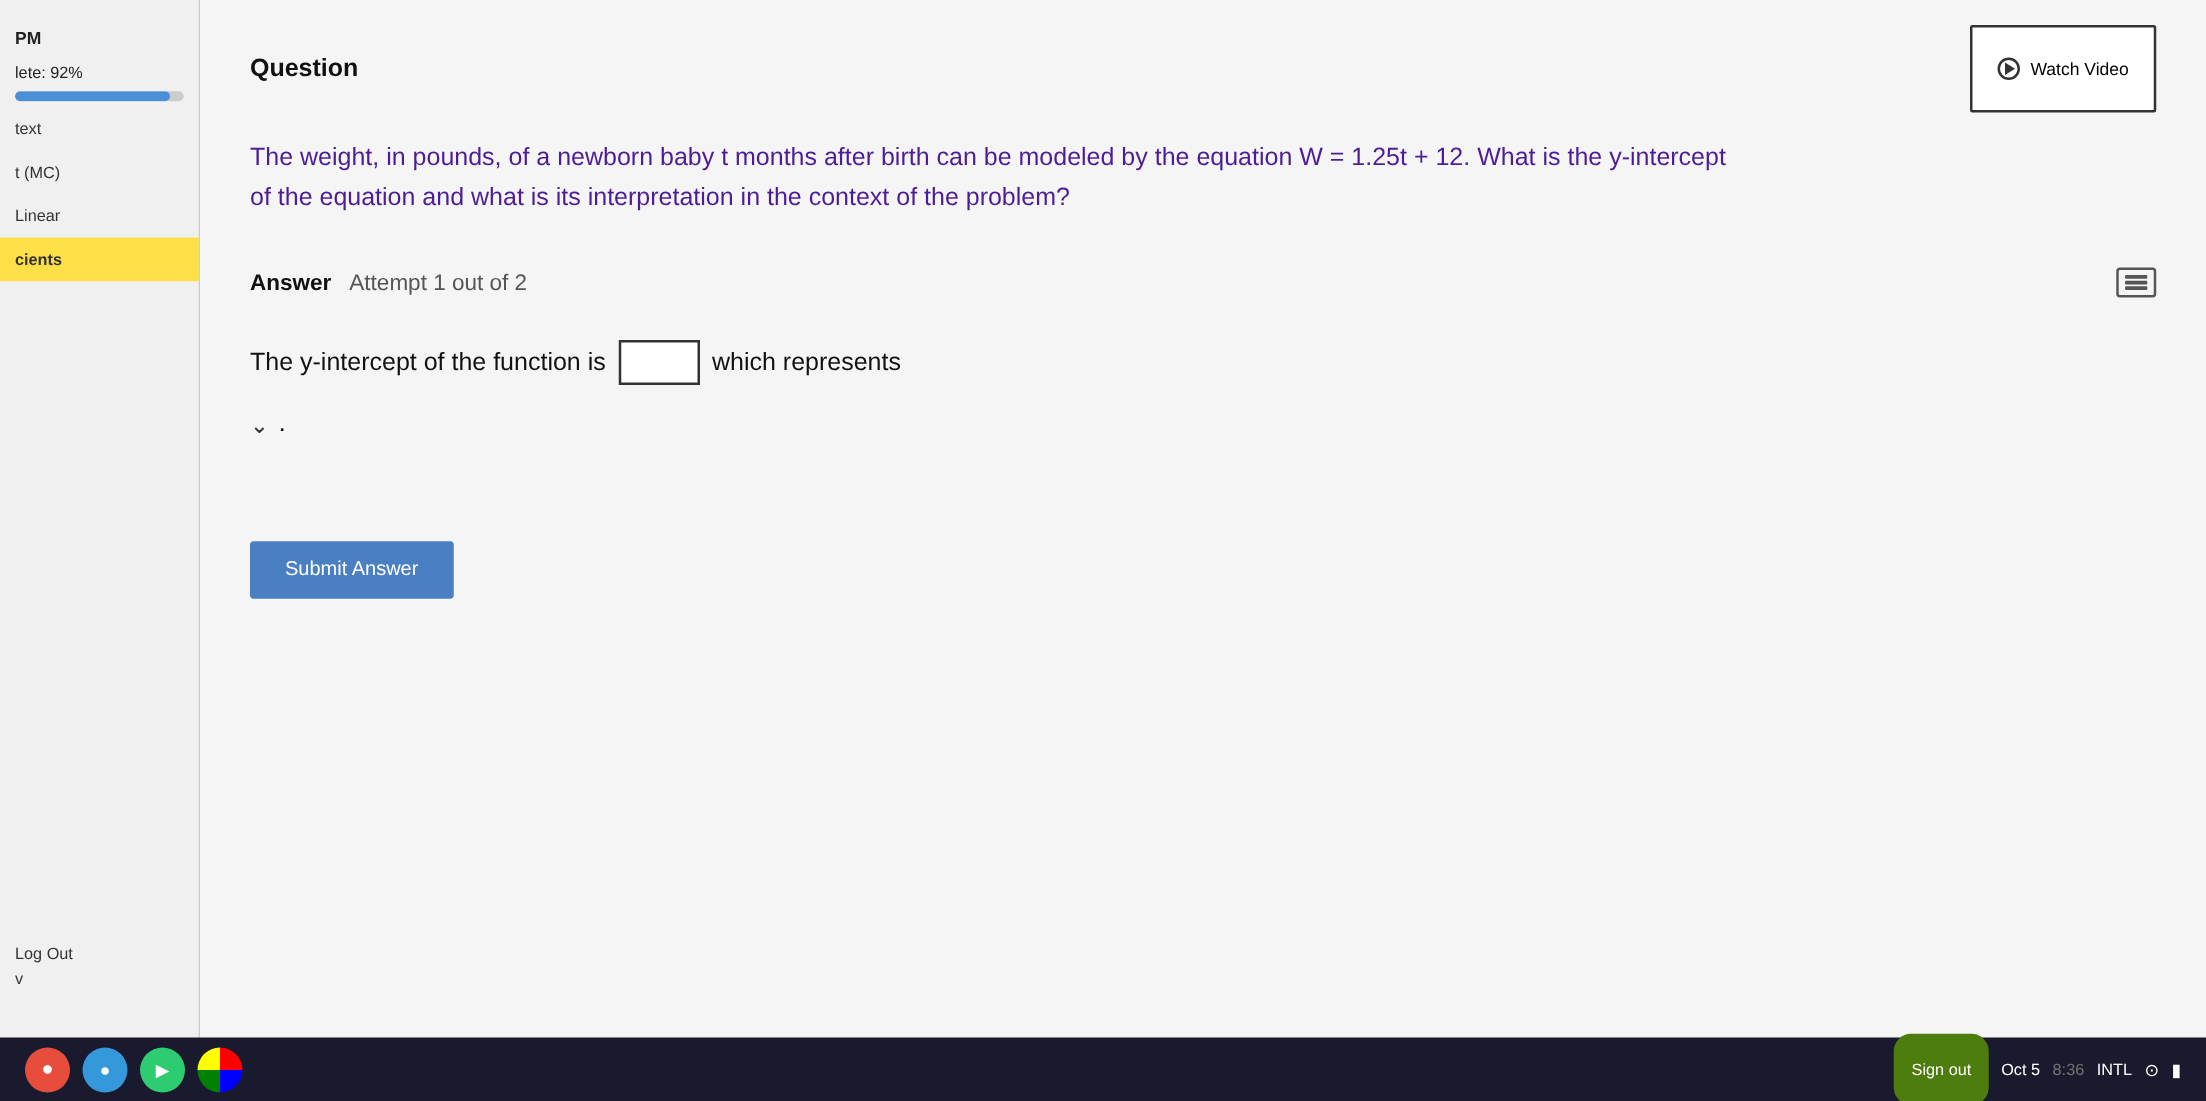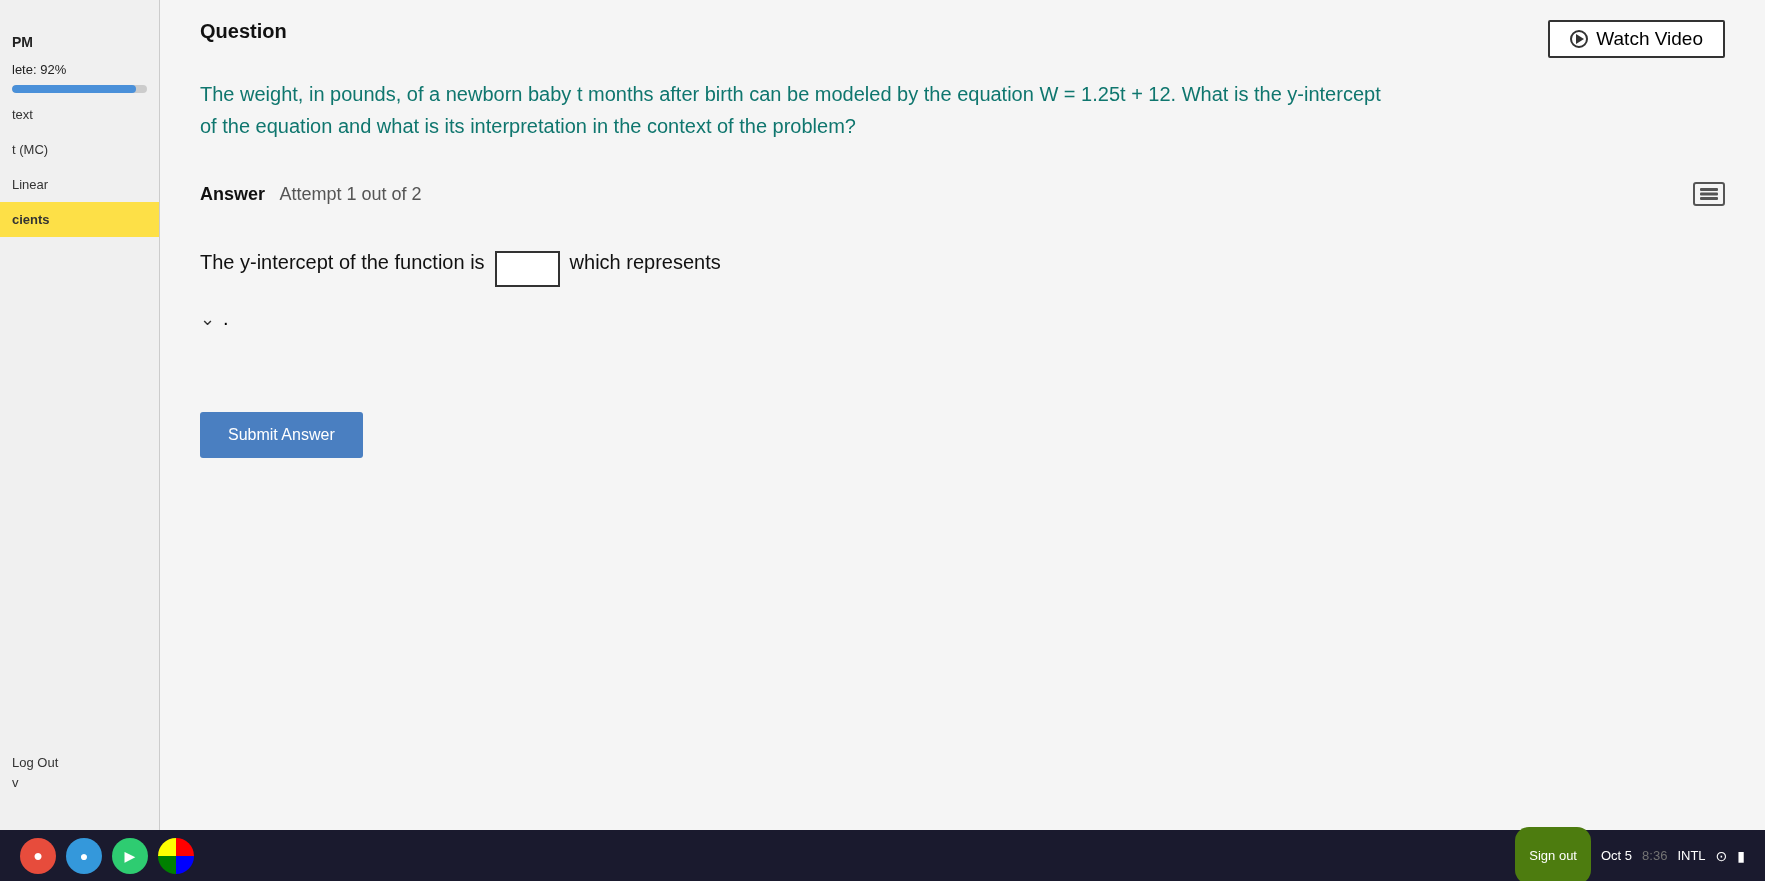--- a/index.html
+++ b/index.html
@@ -16,21 +16,21 @@
     .sidebar {
       position: absolute;
       left: 0;
       top: 0;
       width: 160px;
       height: 830px;
       background: #f0f0f0;
       border-right: 1px solid #ccc;
       display: flex;
       flex-direction: column;
-      padding: 26px 0;
+      padding: 14px 0;
     }
 
     .sidebar-time {
       font-size: 14px;
       font-weight: bold;
       padding: 8px 12px;
       color: #222;
     }
 
     .sidebar-progress {
@@ -88,21 +88,21 @@
       left: 160px;
       top: 0;
       right: 0;
       height: 830px;
       background: #f5f5f5;
       padding: 20px 40px;
     }
 
     .header-row {
       display: flex;
-      align-items: flex-start;
+      align-items: center;
       justify-content: space-between;
       margin-bottom: 20px;
     }
 
     .question-label {
       font-size: 20px;
       font-weight: bold;
       color: #111;
     }
 
@@ -110,22 +110,22 @@
       display: flex;
       gap: 12px;
     }
 
     .watch-video-btn {
       display: flex;
       align-items: center;
       gap: 8px;
       border: 2px solid #333;
       background: white;
-      padding: 6px 20px;
-      font-size: 19px;
+      padding: 24px 20px;
+      font-size: 14px;
       cursor: pointer;
       border-radius: 2px;
     }
 
     .show-examples-btn {
       border: 2px solid #333;
       background: white;
       padding: 10px 20px;
       font-size: 15px;
       cursor: pointer;
@@ -147,21 +147,21 @@
       height: 0;
       border-top: 5px solid transparent;
       border-bottom: 5px solid transparent;
       border-left: 8px solid #333;
       margin-left: 2px;
     }
 
     .question-text {
       font-size: 20px;
       line-height: 1.6;
-      color: #0f766e;
+      color: #4c1d95;
       margin-bottom: 40px;
       max-width: 1200px;
     }
 
     .answer-section {
       margin-bottom: 30px;
     }
 
     .answer-label {
       font-size: 18px;
@@ -183,24 +183,24 @@
       border: 2px solid #555;
       border-radius: 3px;
       display: flex;
       align-items: center;
       justify-content: center;
       cursor: pointer;
     }
 
     .answer-input-row {
       display: flex;
-      align-items: flex-start;
+      align-items: center;
       font-size: 20px;
       color: #111;
-      margin-top: 45px;
+      margin-top: 34px;
       flex-wrap: wrap;
       gap: 6px;
     }
 
     .answer-blank {
       display: inline-block;
       width: 65px;
       height: 36px;
       border: 2px solid #333;
       background: white;

